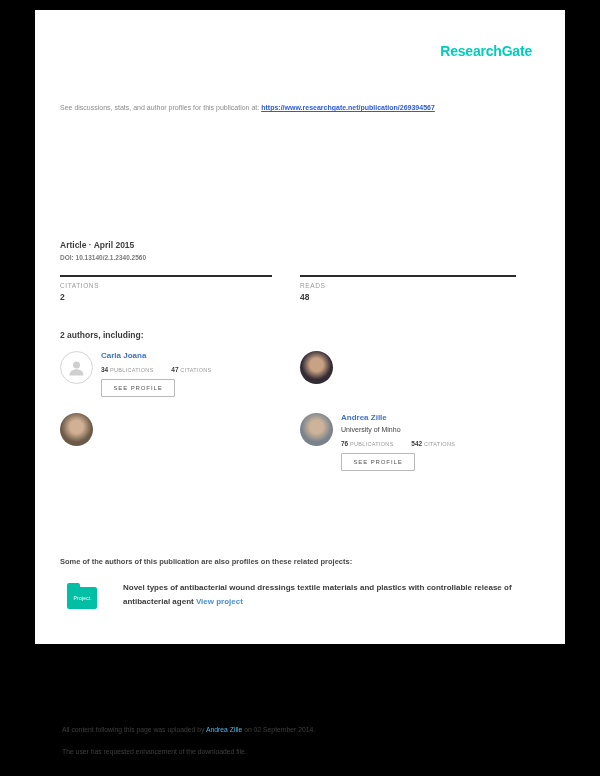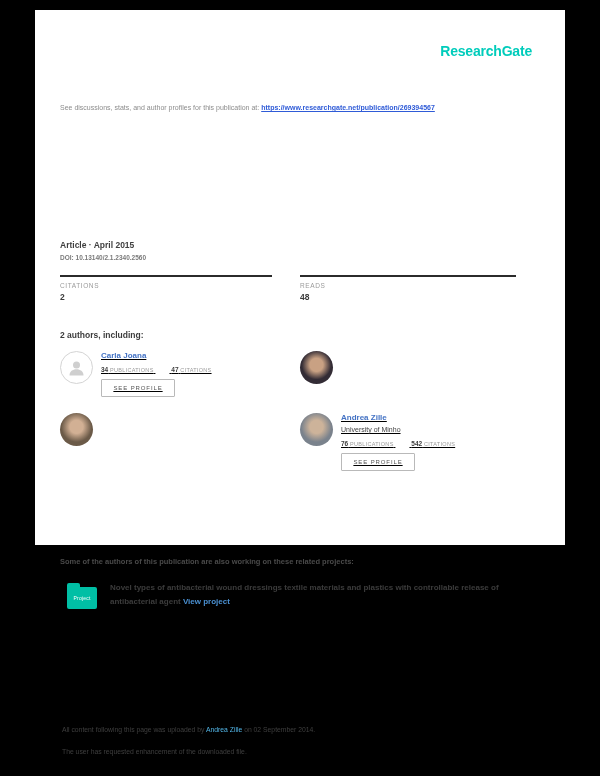--- a/index.html
+++ b/index.html
@@ -2,21 +2,21 @@
 <html><head>
 <meta charset="utf-8">
 <style>
   html, body { margin:0; padding:0; background:#000; }
   body {
     width:600px; height:776px; position:relative; overflow:hidden;
     font-family:"Liberation Sans", sans-serif;
     -webkit-font-smoothing:antialiased;
   }
   .page {
-    position:absolute; left:35px; top:10px; width:530px; height:535px;
+    position:absolute; left:35px; top:10px; width:530px; height:634px;
     background:#ffffff;
   }
 
   
   .rg-logo {
     position:absolute; top:33px; right:33px;
     font-size:14px; font-weight:bold; color:#00ccbb; letter-spacing:-0.2px;
   }
 
   
@@ -42,37 +42,37 @@
     position:absolute; left:25px; top:341px; width:480px;
     display:grid; grid-template-columns:240px 240px; row-gap:16px;
   }
   .author-card { display:flex; gap:8px; }
   .avatar { width:33px; height:33px; border-radius:50%; flex:0 0 33px; overflow:hidden; }
   .avatar-generic { border:1px solid #d4d4d4; background:#fff; box-sizing:border-box;
     display:flex; align-items:center; justify-content:center; }
   .avatar-photo-1 { background:radial-gradient(circle at 50% 42%, #c9a183 0%, #c9a183 26%, #332c35 58%); }
   .avatar-photo-2 { background:radial-gradient(circle at 50% 42%, #d2b094 0%, #d2b094 26%, #6b5a48 60%); }
   .avatar-photo-3 { background:radial-gradient(circle at 50% 42%, #cdb39a 0%, #cdb39a 26%, #7a828c 60%); }
-  .author-info { display:flex; flex-direction:column; align-items:flex-start; width:190px;text-decoration:underline; }
+  .author-info { display:flex; flex-direction:column; align-items:flex-start; width:190px; }
   .author-name { font-size:8px; font-weight:bold; color:#4372c4; margin-bottom:3px; cursor:pointer; }
   .author-affil { font-size:7px; color:#3f3f3f; line-height:1.4; margin-bottom:2px; }
   .author-affil:empty { margin:0; }
   .author-stats { font-size:5.5px; color:#9a9a9a; letter-spacing:0.3px; margin:3px 0 6px; white-space:nowrap; }
   .author-stats .num { font-size:6.5px; font-weight:bold; color:#3c3c3c; letter-spacing:0; }
   .author-stats .gap { display:inline-block; width:14px; }
   .see-profile {
     width:74px; height:18px; border:1px solid #b9b9b9; background:#fff;
     font-family:"Liberation Sans", sans-serif; font-size:6px; letter-spacing:0.9px;
     color:#555; display:flex; align-items:center; justify-content:center;
     padding:0; cursor:pointer; border-radius:1px;
   }
 
   
   .projects-heading { position:absolute; left:25px; top:547px; font-size:7.5px; font-weight:bold; color:#4a4a4a; }
-  .project-row { position:absolute; left:32px; top:571px; display:flex; gap:13px; width:465px; }
+  .project-row { position:absolute; left:32px; top:571px; display:flex; gap:26px; width:465px; }
   .folder { position:relative; width:30px; height:22px; background:#00bfa5; border-radius:2px;
     margin-top:6px; display:flex; align-items:center; justify-content:center; flex:0 0 30px; }
   .folder::before { content:""; position:absolute; top:-4px; left:0; width:13px; height:6px;
     background:#00bfa5; border-radius:2px 2px 0 0; }
   .folder-label { font-size:5px; color:#ffffff; letter-spacing:0.2px; position:relative; }
   .project-text { font-size:8px; font-weight:bold; color:#3c3c3c; line-height:1.7; width:400px; }
   .view-link { color:#4a90d2; font-weight:bold; cursor:pointer; }
 
   
   .footer-line1 { position:absolute; left:27px; top:716px; font-size:6.8px; color:#3f3f3f; }
@@ -149,21 +149,21 @@
           <span class="gap"></span>
           <span class="num">542</span>
           <span class="lbl">CITATIONS</span>
         </div>
         <button class="see-profile">SEE PROFILE</button>
       </div>
     </div>
 
   </div>
 
-  <div class="projects-heading">Some of the authors of this publication are also working on these related projects:</div>
+  <div class="projects-heading">Some of the authors of this publication are also profiles on these related projects:</div>
 
   <div class="project-row">
     <div class="folder">
       <span class="folder-label">Project</span>
     </div>
     <div class="project-text">
       <span>Novel types of antibacterial wound dressings textile materials and plastics with controllable release of antibacterial agent</span>
       <span class="view-link">View project</span>
     </div>
   </div>

